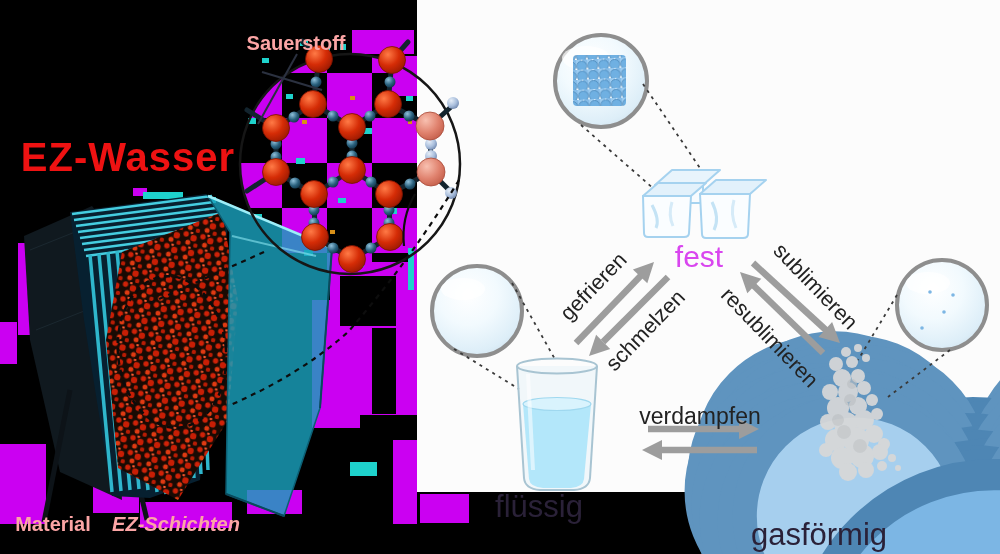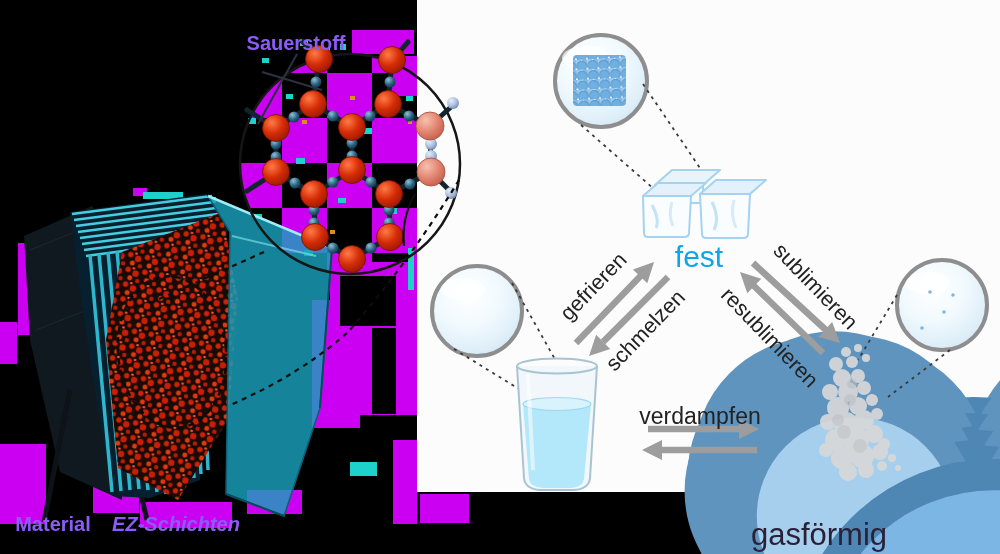--- a/index.html
+++ b/index.html
@@ -1,20 +1,20 @@
 <!DOCTYPE html>
 <html><head>
 <meta charset="utf-8">
 <style>
   html,body{margin:0;padding:0;background:#222;}
   #stage{position:relative;width:1000px;height:554px;background:#000;overflow:hidden;
          font-family:"Liberation Sans", sans-serif;}
   .lbl{position:absolute;transform:translate(-50%,-50%);white-space:nowrap;line-height:1;}
-  .dark-on-black{color:#8b5cf6;font-weight:600;}
-  .state-lbl{color:#0ea5e9;font-size:30px;}
+  .dark-on-black{color:#fca5a5;font-weight:600;}
+  .state-lbl{color:#d946ef;font-size:30px;}
   .state-lbl.cut{color:#2a2138;font-size:31px;}
   .trans-lbl{color:#222;font-size:21.5px;}
   .trans-lbl.horiz{font-size:23px;}
   .rotL{transform:translate(-50%,-50%) rotate(-46deg);}
   .rotR{transform:translate(-50%,-50%) rotate(46deg);}
   #ez-title{color:#ee1212;font-size:40px;font-weight:600;letter-spacing:1px;}
   svg{position:absolute;left:0;top:0;}
 </style>
 </head>
 <body>
@@ -416,25 +416,27 @@
       <line x1="648" y1="429" x2="741" y2="429"></line>
       <polygon points="759,429 739,419 739,439" stroke="none"></polygon>
     </g>
     <g>
       <line x1="757" y1="450" x2="660" y2="450"></line>
       <polygon points="642,450 662,440 662,460" stroke="none"></polygon>
     </g>
   </g>
 </svg>
 
+  <div class="lbl" id="ez-title" style="left:128px;top:157px;">EZ-Wasser</div>
   <div class="lbl dark-on-black" style="left:296px;top:43px;font-size:20px;">Sauerstoff</div>
   <div class="lbl dark-on-black" style="left:53px;top:524px;font-size:20px;">Material</div>
   <div class="lbl dark-on-black" style="left:176px;top:524px;font-size:20px;font-style:italic;">EZ-Schichten</div>
 
   <div class="lbl state-lbl" style="left:699px;top:257px;">fest</div>
+  <div class="lbl state-lbl cut" style="left:539px;top:506px;">flüssig</div>
   <div class="lbl state-lbl cut" style="left:819px;top:506px;margin-top:28px;">gasförmig</div>
 
   <div class="lbl trans-lbl rotL" style="left:594px;top:287px;">gefrieren</div>
   <div class="lbl trans-lbl rotL" style="left:646px;top:331px;">schmelzen</div>
   <div class="lbl trans-lbl rotR" style="left:815px;top:287px;">sublimieren</div>
   <div class="lbl trans-lbl rotR" style="left:769px;top:338px;">resublimieren</div>
   <div class="lbl trans-lbl horiz" style="left:700px;top:416px;">verdampfen</div>
 </div>
 
 </body></html>

